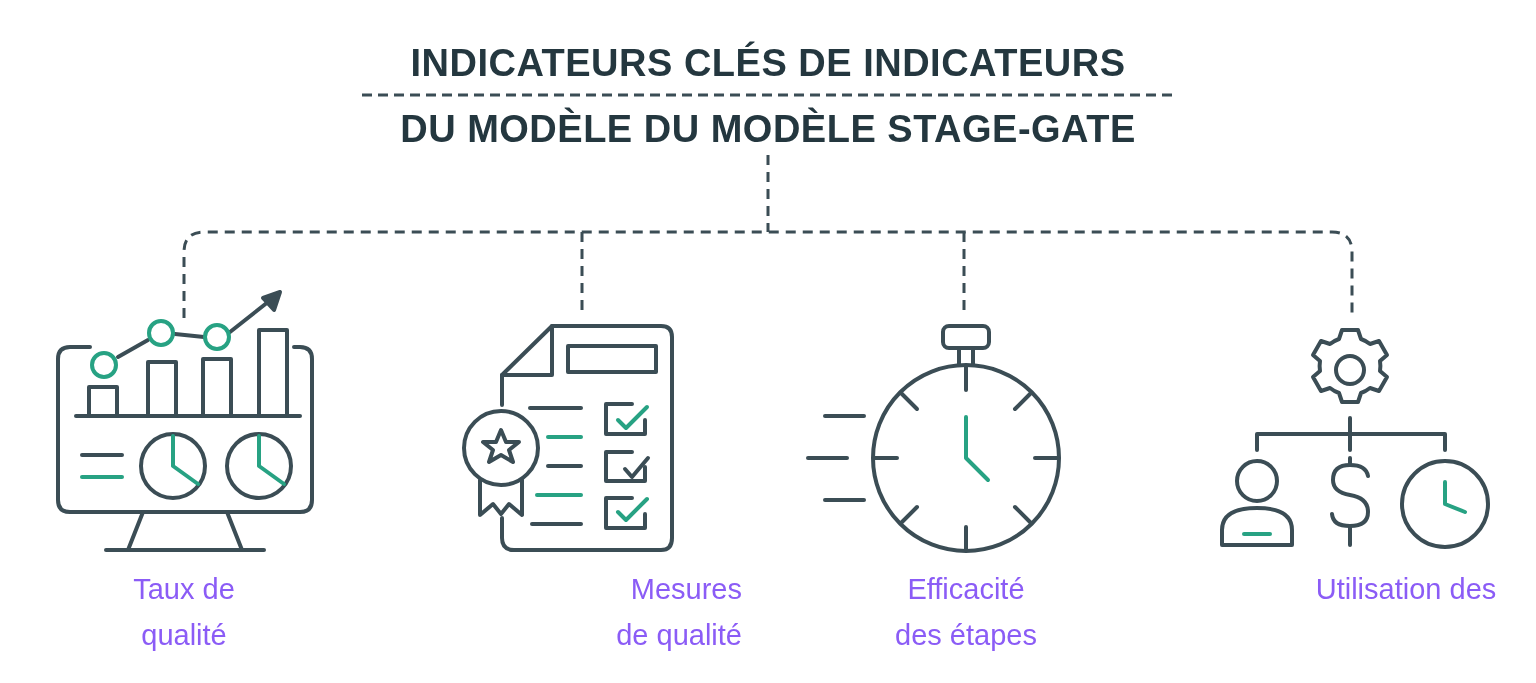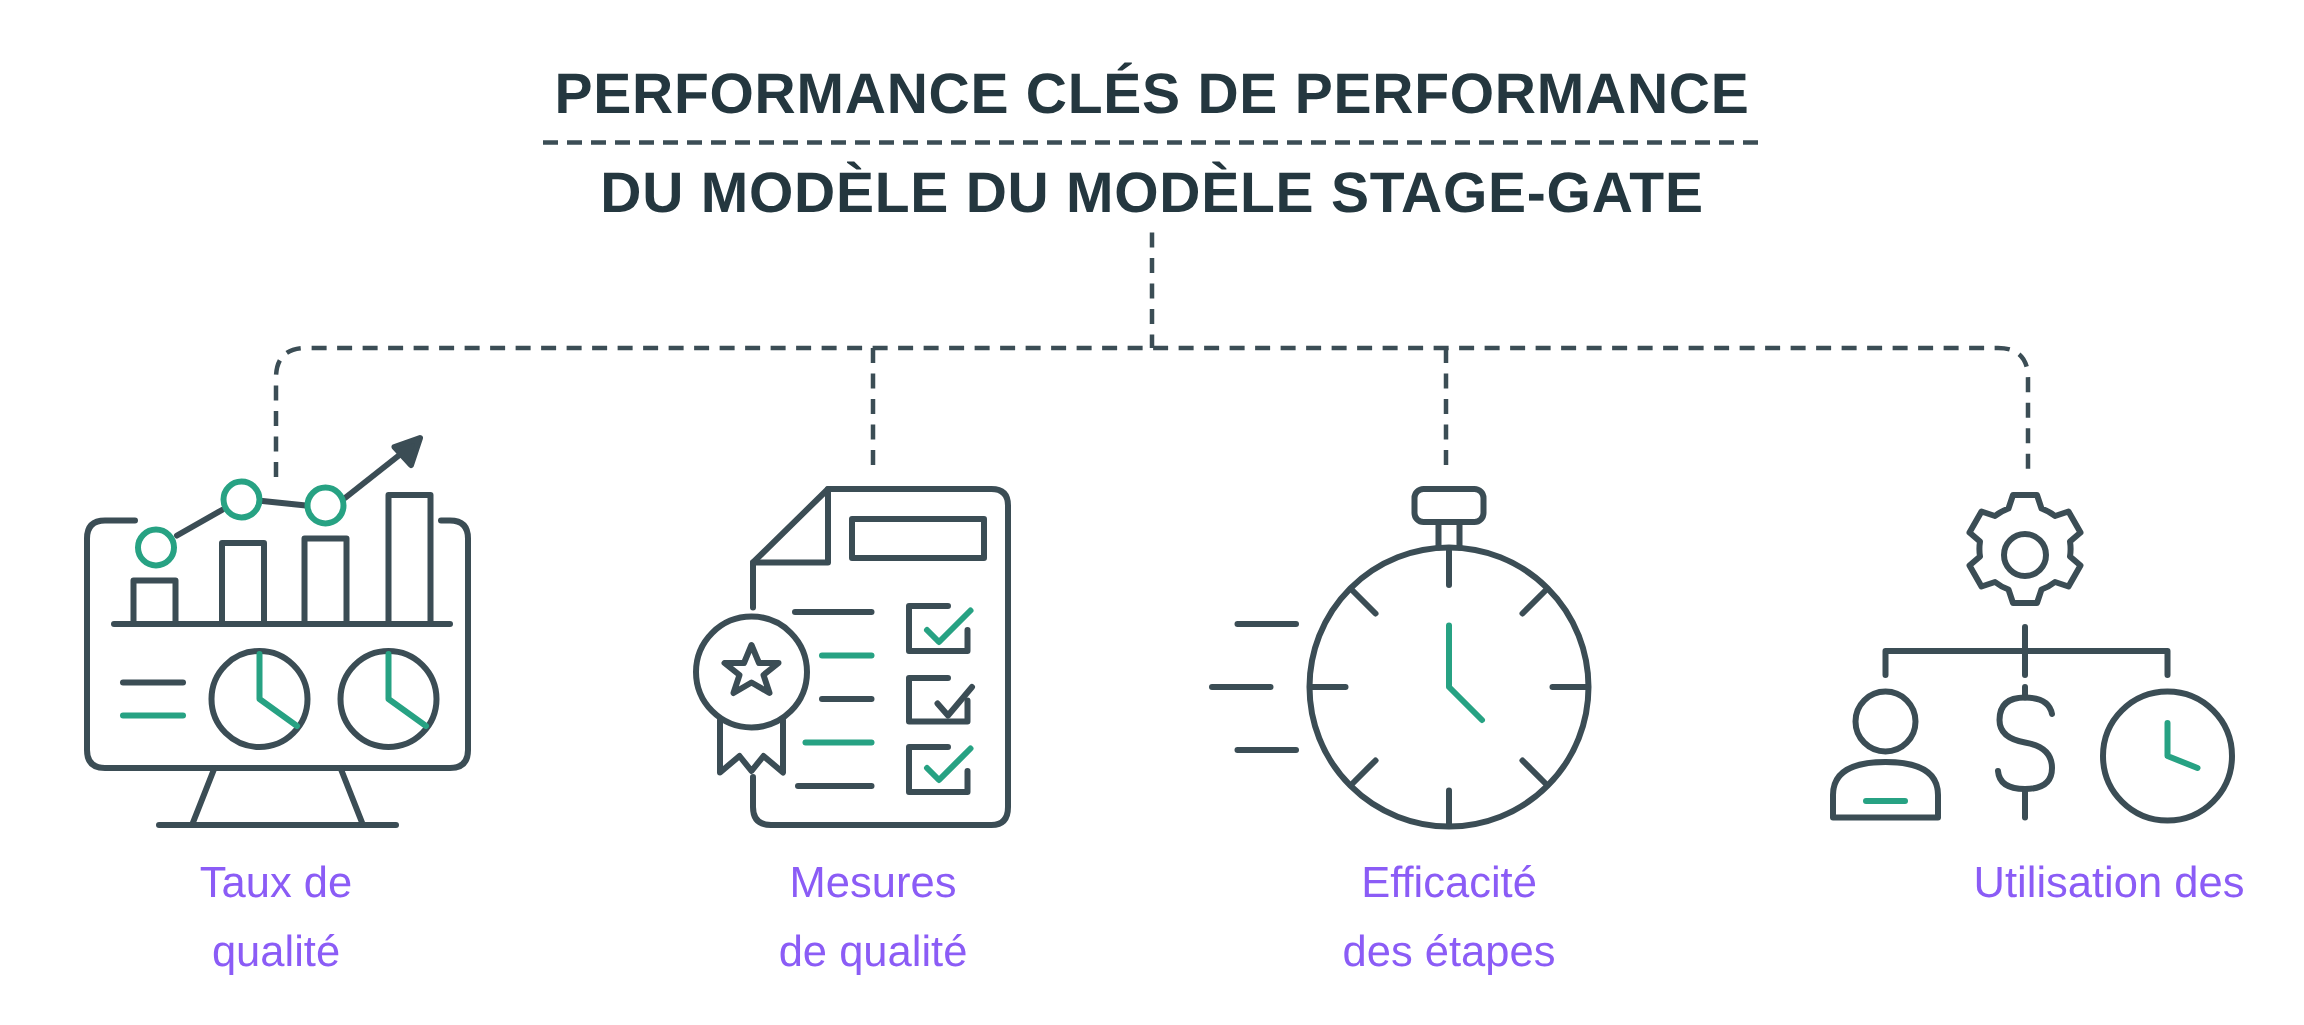--- a/index.html
+++ b/index.html
@@ -8,21 +8,21 @@
   .title { position:absolute; left:0; width:1536px; text-align:center;
            font-weight:bold; font-size:38px; letter-spacing:0.5px; color:#24373f; }
   .t1 { top:42px; }
   .t2 { top:108px; }
   svg.art { position:absolute; left:0; top:0; }
   .label { position:absolute; text-align:center; font-size:29px; color:#8b5cf6; line-height:46px; width:320px; }
 </style>
 </head>
 <body>
 
-<div class="title t1">PERFORMANCE CLÉS DE PERFORMANCE</div>
+<div class="title t1">INDICATEURS CLÉS DE INDICATEURS</div>
 <div class="title t2">DU MODÈLE DU MODÈLE STAGE-GATE</div>
 
 <svg class="art" width="1536" height="683" viewBox="0 0 1536 683">
   <g fill="none" stroke="#3b4d55" stroke-width="3" stroke-linecap="round" stroke-linejoin="round">
 
     <line x1="362" y1="95" x2="1176" y2="95" stroke-dasharray="10 6" stroke-linecap="butt"></line>
 
     <g stroke-dasharray="10 7" stroke-linecap="butt">
       <line x1="768" y1="155" x2="768" y2="232"></line>
       <path d="M184 318 V252 Q184 232 204 232 H1332 Q1352 232 1352 252 V318"></path>
@@ -114,21 +114,21 @@
       <line x1="1244" y1="534" x2="1270" y2="534"></line>
       <polyline points="1445,482 1445,504 1465,512"></polyline>
     </g>
   </g>
 </svg>
 
 <div class="label" style="left:24px; top:566px;">
   <div>Taux de</div>
   <div>qualité</div>
 </div>
-<div class="label" style="left:422px; top:566px;">
+<div class="label" style="left:422px; top:566px;text-align:right;">
   <div>Mesures</div>
   <div>de qualité</div>
 </div>
 <div class="label" style="left:806px; top:566px;">
   <div>Efficacité</div>
   <div>des étapes</div>
 </div>
 <div class="label" style="left:1246px; top:566px;">
   <div>Utilisation des</div>
 </div>

